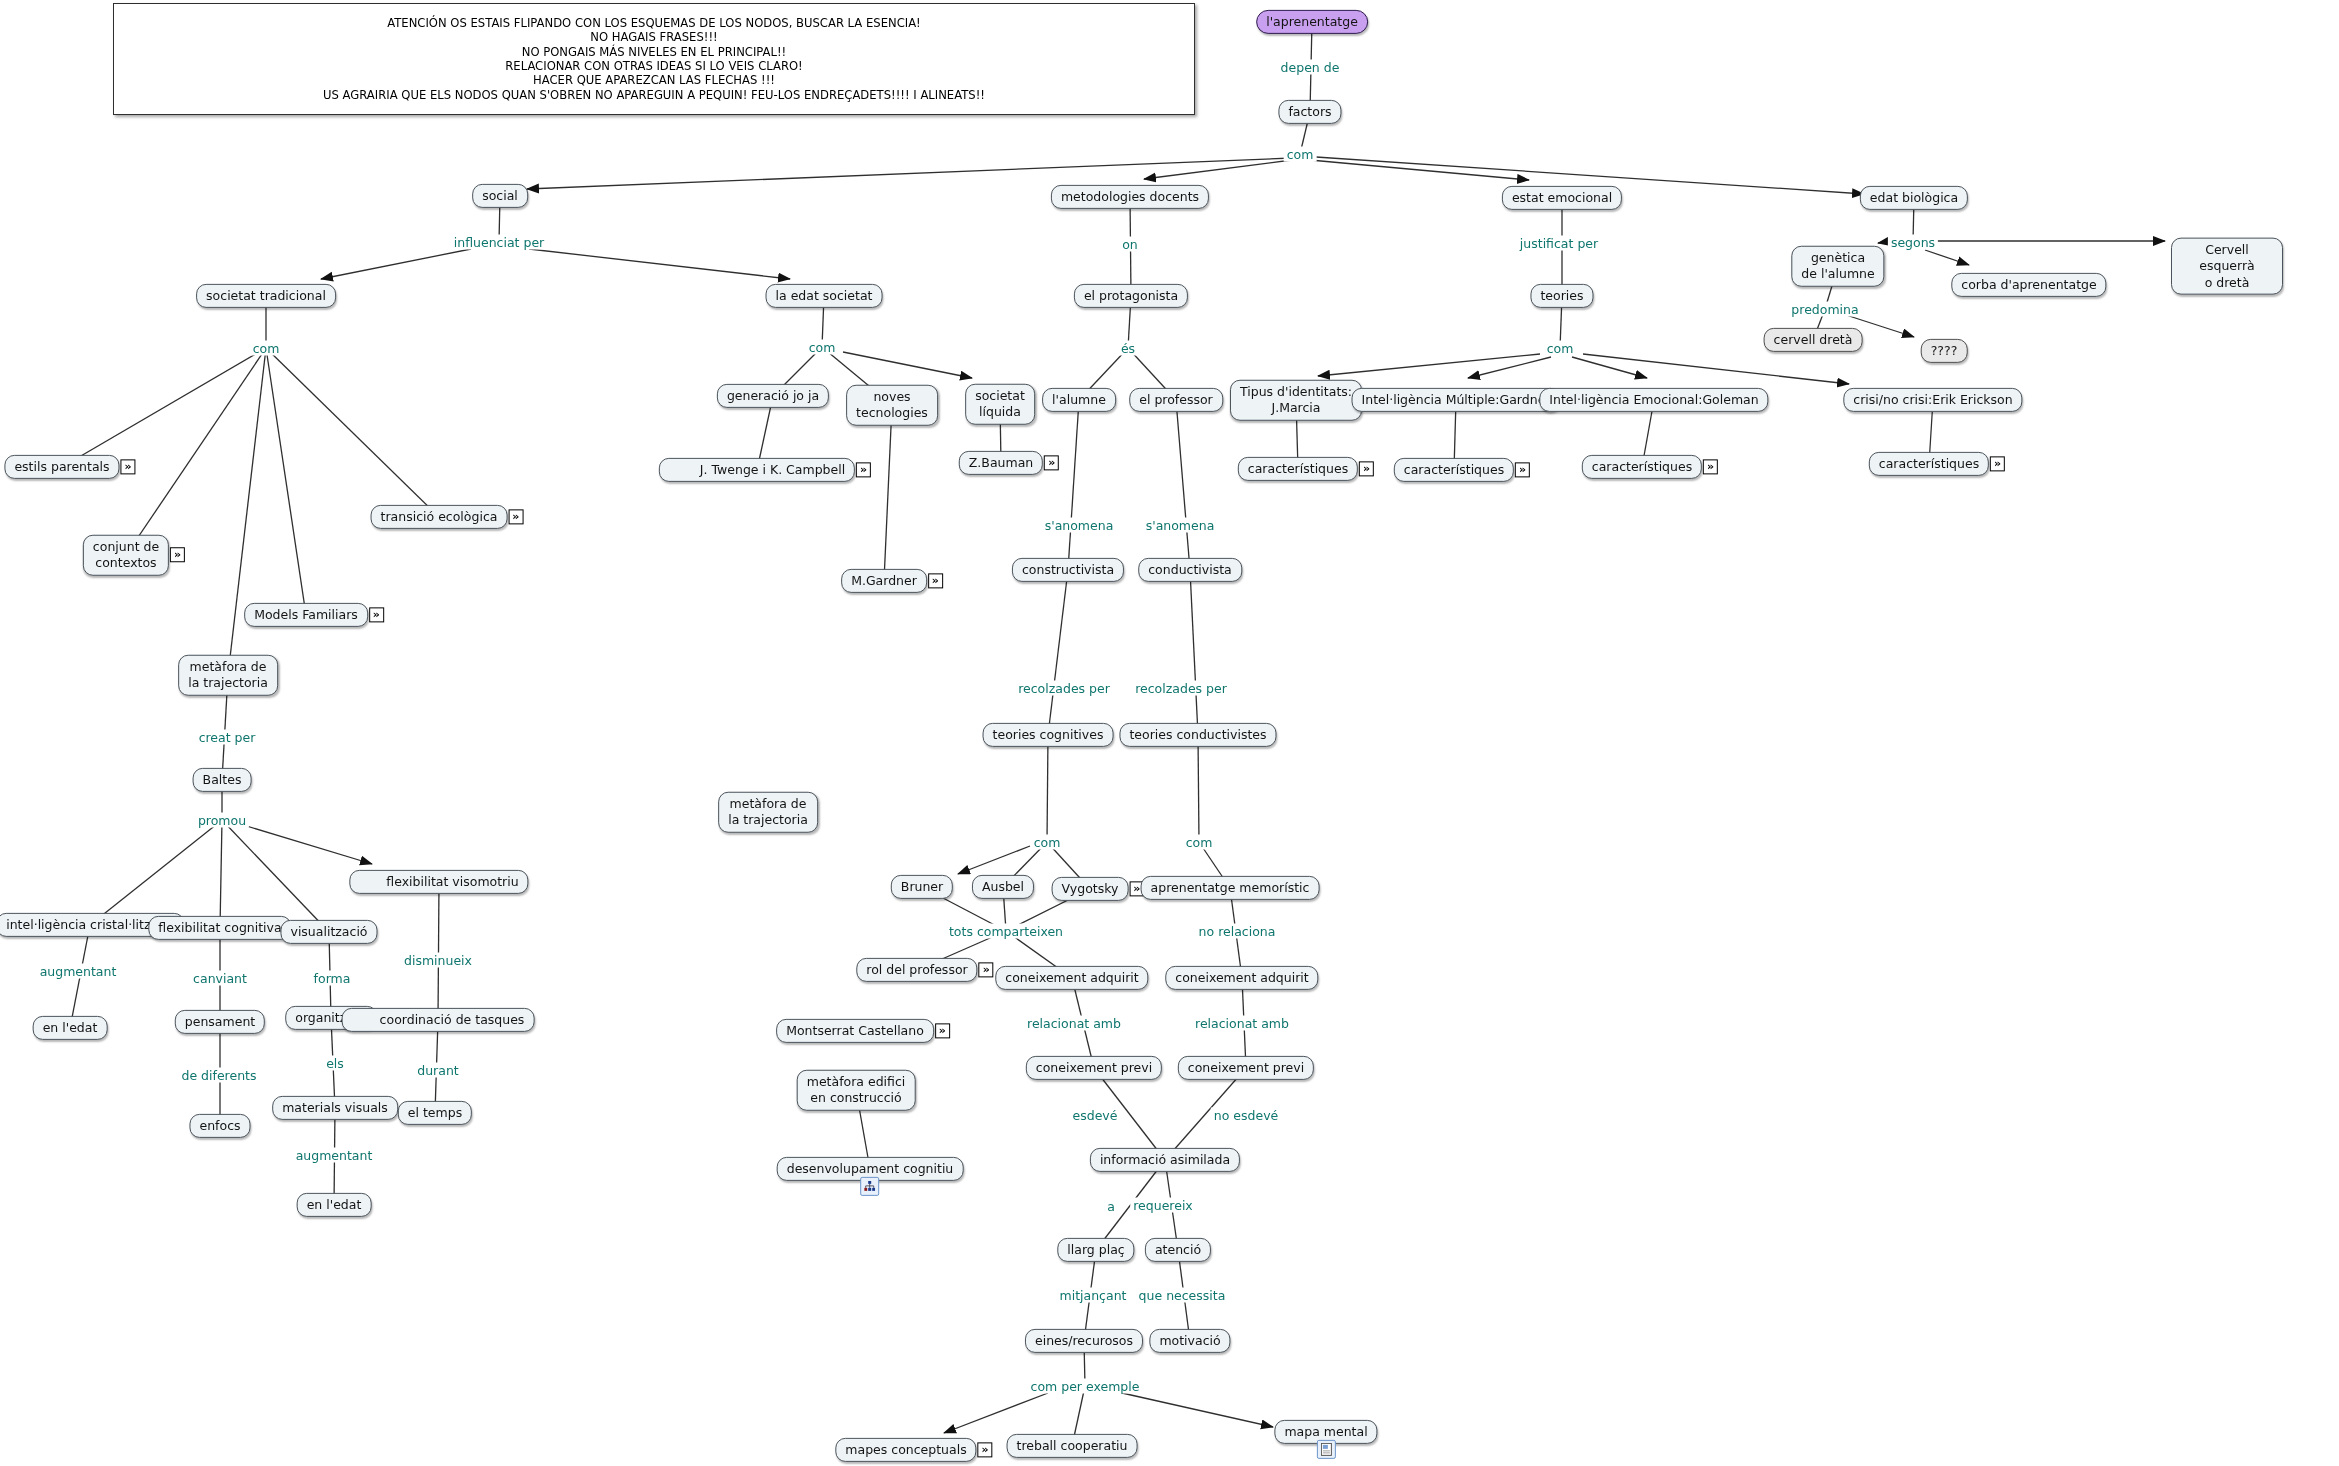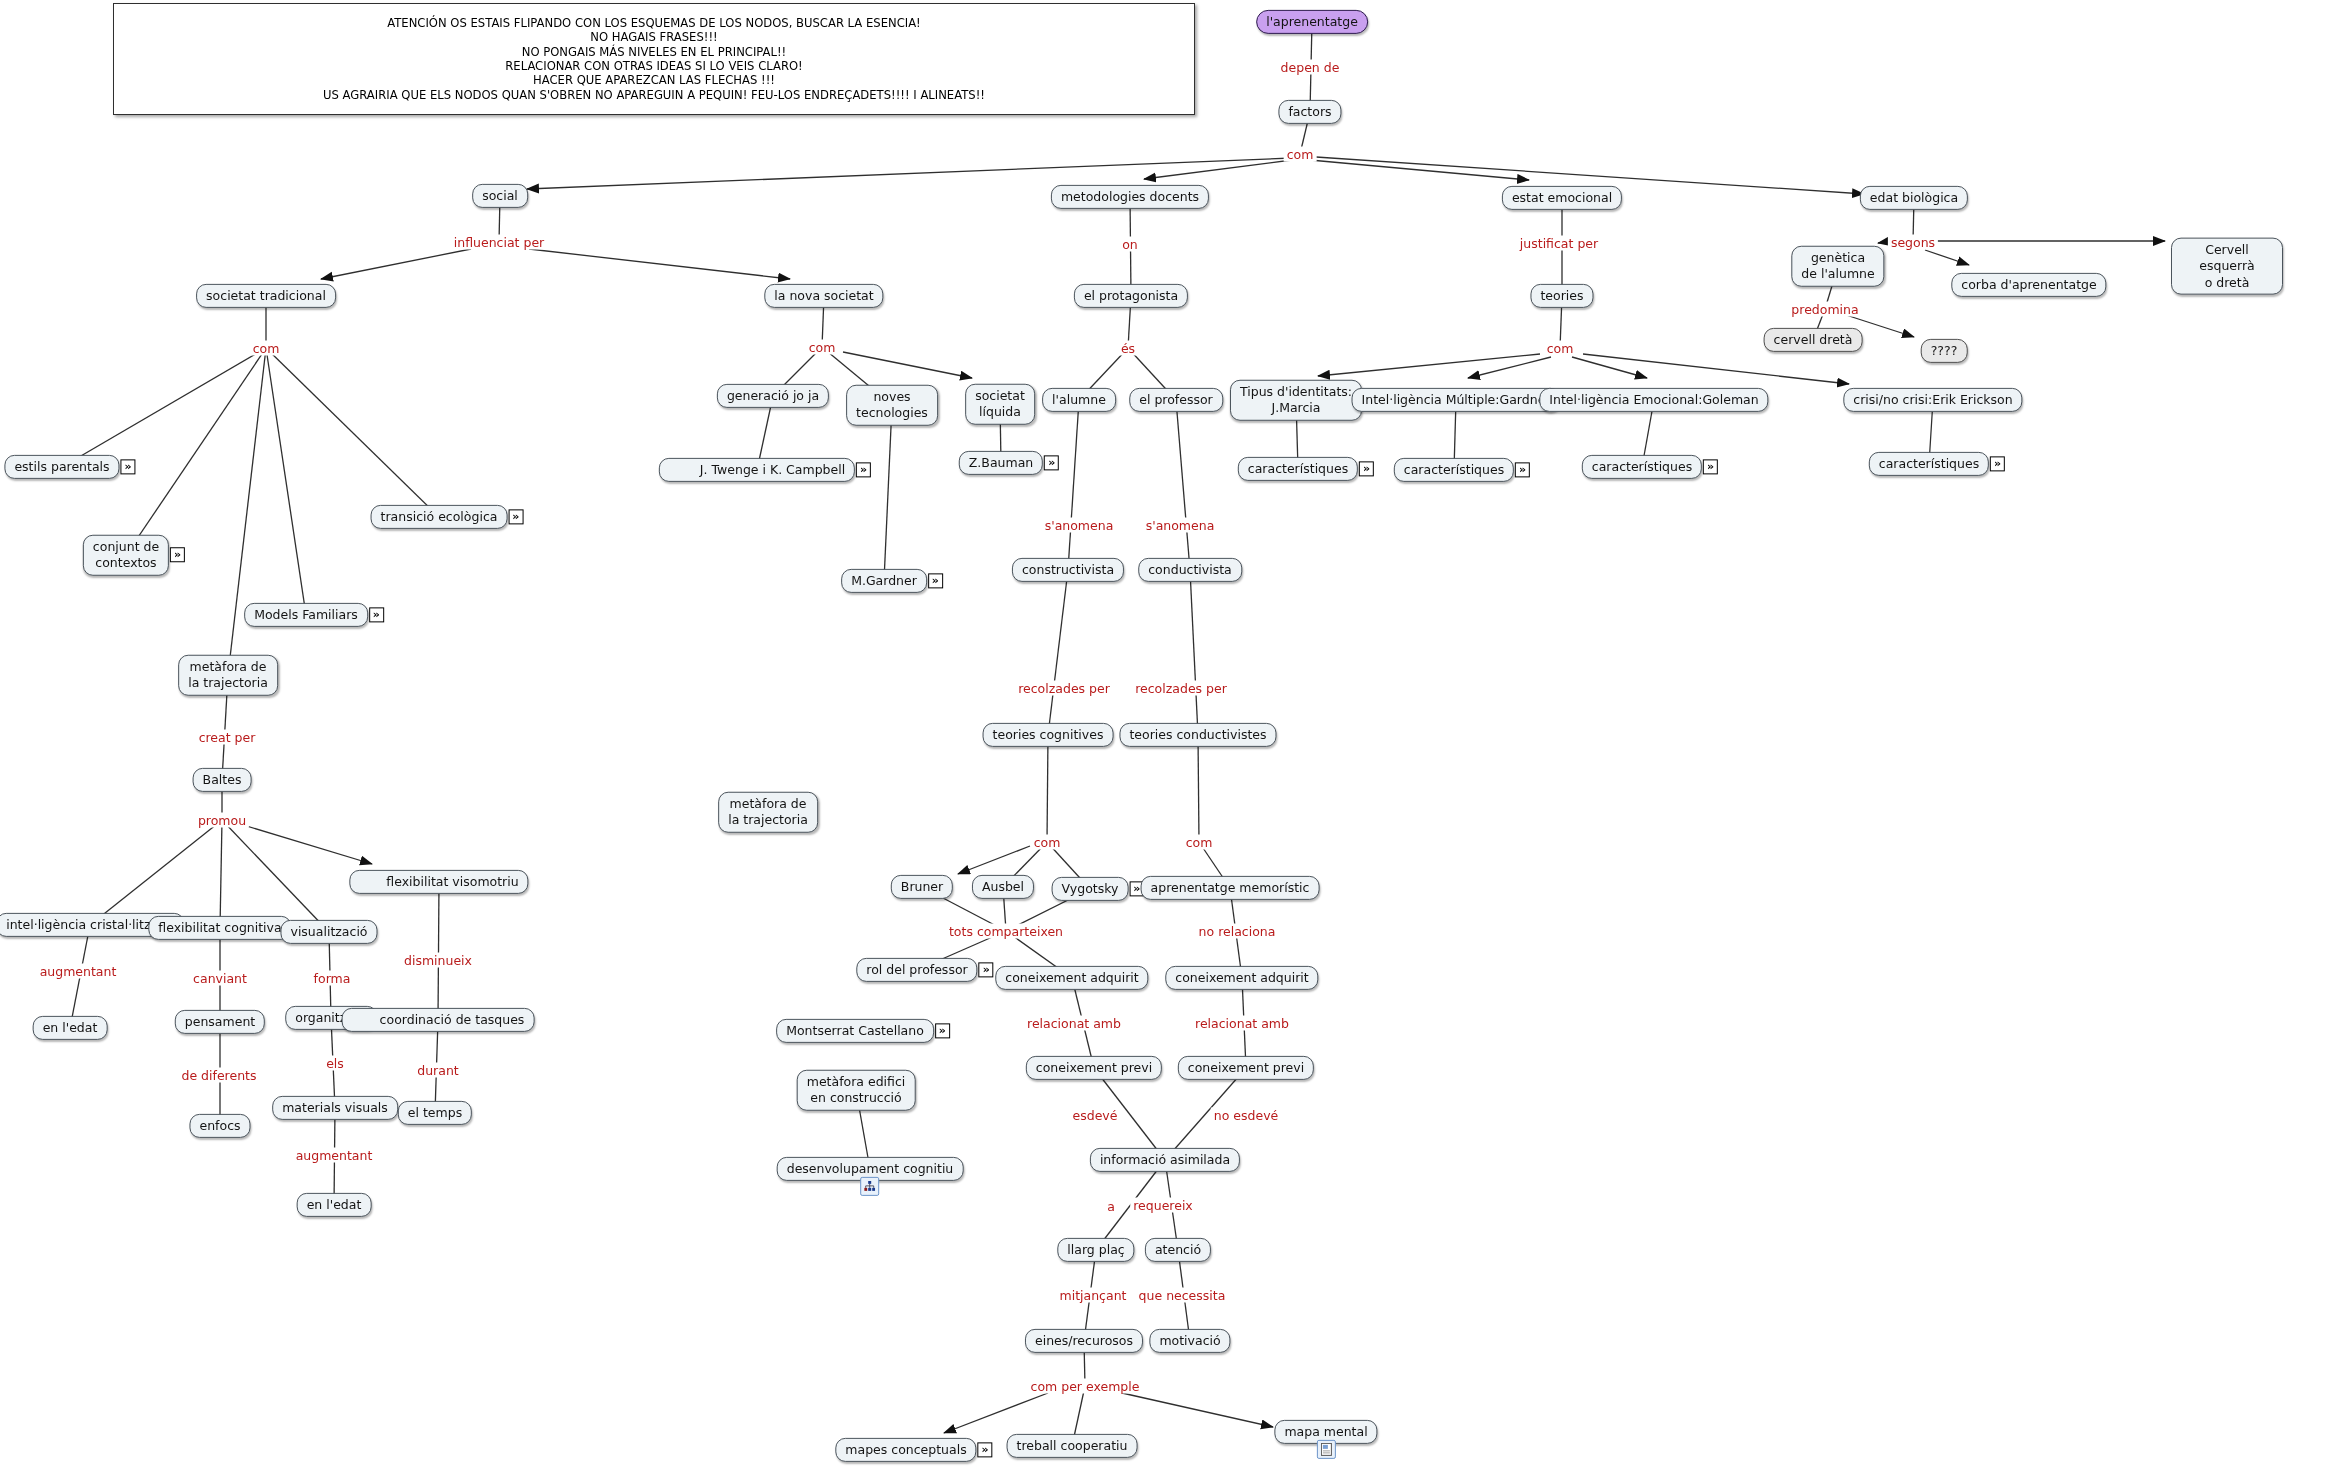--- a/index.html
+++ b/index.html
@@ -11,21 +11,21 @@
     justify-content:center;align-items:center;}
   .note-line{font-size:11.6px;line-height:14.4px;color:#000;white-space:nowrap;text-align:center;}
   .node{position:absolute;z-index:4;transform:translate(-50%,-50%);
     background:#eef3f6;border:1.3px solid #4b545c;border-radius:10px;
     padding:3px 9px;box-shadow:1px 2px 2px rgba(0,0,0,.28);
     display:flex;align-items:center;justify-content:center;}
   .node .node-label{font-size:12.5px;line-height:1.3;color:#141414;text-align:center;white-space:pre-line;}
   .node.root{background:#c9a0ef;border-color:#2d1b4e;border-radius:12px;}
   .node.grey{background:#e9e9e9;border-color:#4f4f4f;}
   .link-label{position:absolute;z-index:2;transform:translate(-50%,-50%);
-    background:#ffffff;padding:0 3px;font-size:12.5px;color:#b91c1c;white-space:nowrap;}
+    background:#ffffff;padding:0 3px;font-size:12.5px;color:#0f766e;white-space:nowrap;}
   .expand-icon{position:absolute;right:-17px;top:50%;transform:translateY(-50%);
     width:13px;height:13px;background:#ffffff;border:1px solid #000;
     display:flex;align-items:center;justify-content:center;
     font-size:11px;line-height:11px;font-weight:bold;color:#000;}
   .below-icon{position:absolute;left:50%;bottom:-16px;transform:translateX(-50%);
     width:17px;height:17px;background:#e8f1fb;border:1px solid #6b93c9;border-radius:2px;
     display:flex;align-items:center;justify-content:center;}
 </style>
 </head>
 <body>
@@ -150,21 +150,21 @@
     <div class="node" style="left: 1562px; top: 198px;">
       <span class="node-label">estat emocional</span>
     </div>
     <div class="node" style="left: 1914px; top: 198px;">
       <span class="node-label">edat biològica</span>
     </div>
     <div class="node" style="left: 266px; top: 296px;">
       <span class="node-label">societat tradicional</span>
     </div>
     <div class="node" style="left: 824px; top: 296px;">
-      <span class="node-label">la nova societat</span>
+      <span class="node-label">la edat societat</span>
     </div>
     <div class="node" style="left: 1131px; top: 296px;">
       <span class="node-label">el protagonista</span>
     </div>
     <div class="node" style="left: 1562px; top: 296px;">
       <span class="node-label">teories</span>
     </div>
     <div class="node" style="left: 1838px; top: 266px;">
       <span class="node-label">genètica
 de l'alumne</span>

